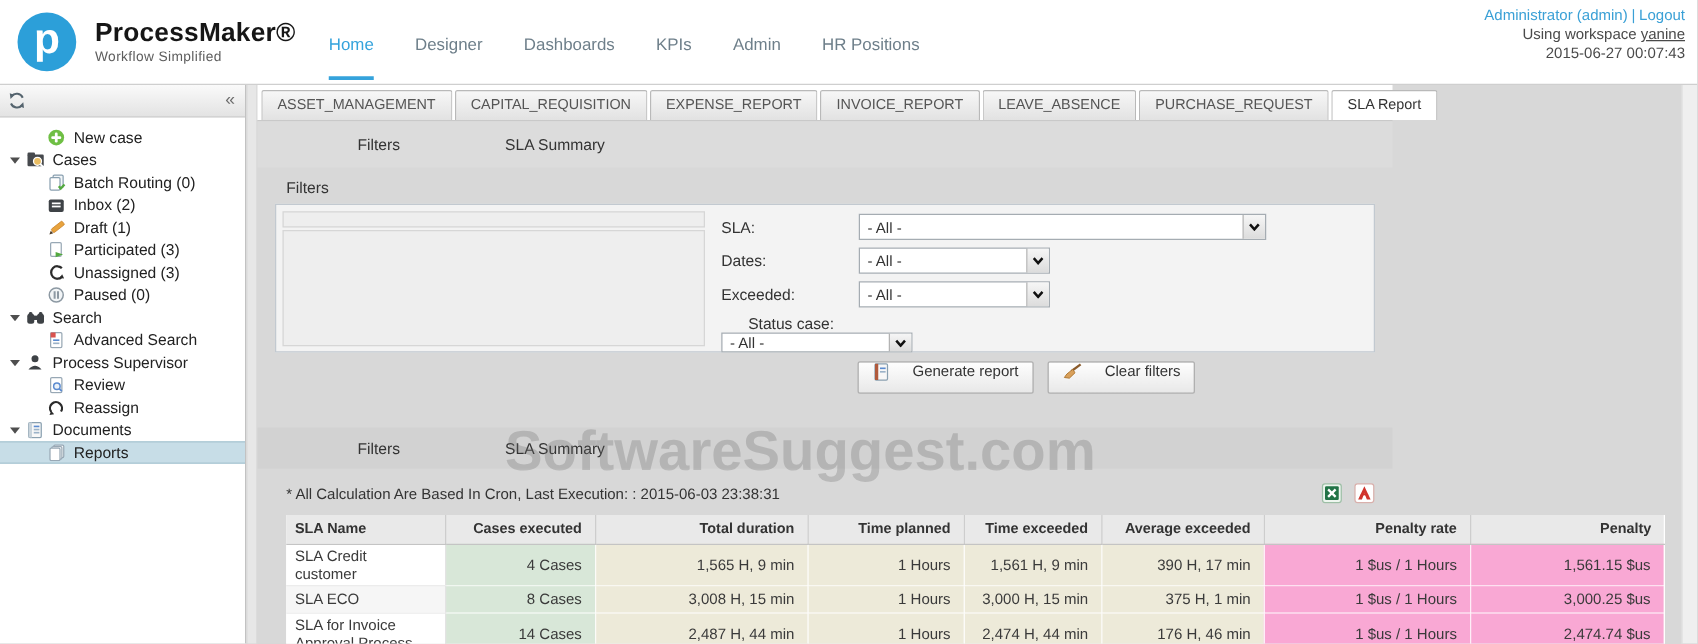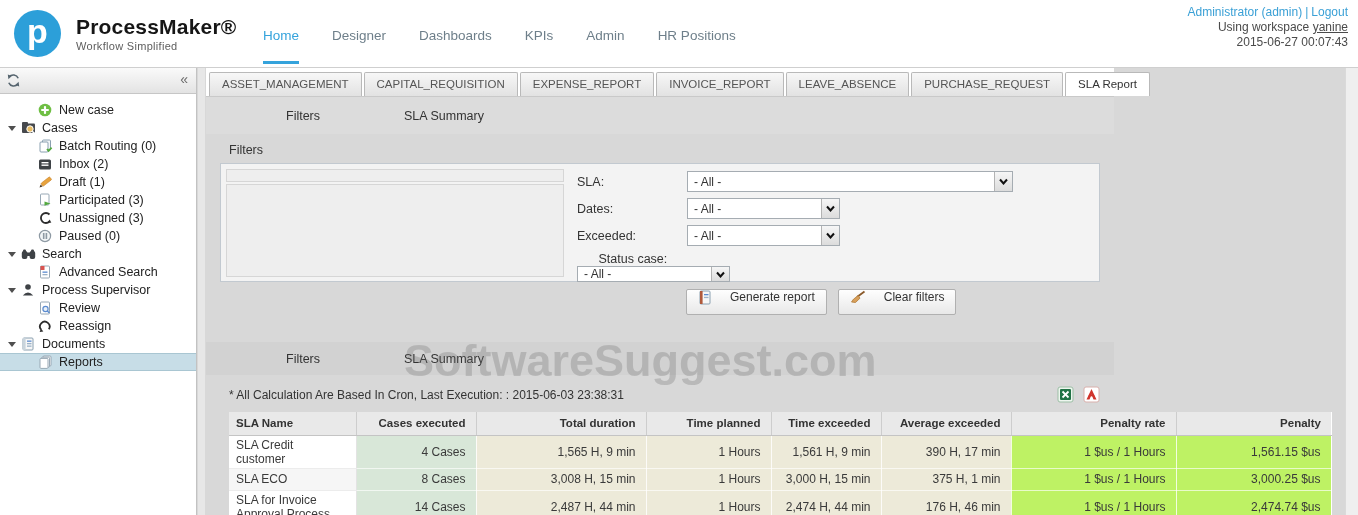--- a/index.html
+++ b/index.html
@@ -87,21 +87,21 @@
   .sla th { height:23px; background:#e9e9e9; font-size:11.5px; font-weight:bold; color:#333;
     border-right:1px solid #cdcdcd; border-bottom:1px solid #c4c4c4; padding:0 10px; white-space:nowrap; cursor:pointer; }
   .sla th:last-child { border-right:none;padding-left:20px; }
   .sla th.al { text-align:left; padding-left:7px; }
   .sla th.ar { text-align:right; }
   .sla td { height:22px; font-size:12px; color:#3a3a3a; padding:2px 10px; }
   .sla td.name { background:#ffffff; text-align:left; padding-left:7px; border-bottom:1px solid #ececec; border-right:1px solid #e3e3e3; }
   .sla tr.alt td.name { background:#f6f6f6; }
   .sla td.cgreen { background:#d8e7d8; }
   .sla td.cyellow { background:#edead9; }
-  .sla td.cblue { background:#bef264; }
+  .sla td.cblue { background:#f9a8d4; }
   .sla td.num { text-align:right; border-right:1px solid rgba(255,255,255,0.8); border-bottom:1px solid rgba(255,255,255,0.65); }
 
   .watermark { position:absolute; left:198px; top:238px; font-size:45px; font-weight:bold;
     color:rgba(105,105,105,0.28); z-index:6; pointer-events:none; white-space:nowrap; letter-spacing:0; }
 </style>
 </head>
 <body>
 
 <div id="app">
 

